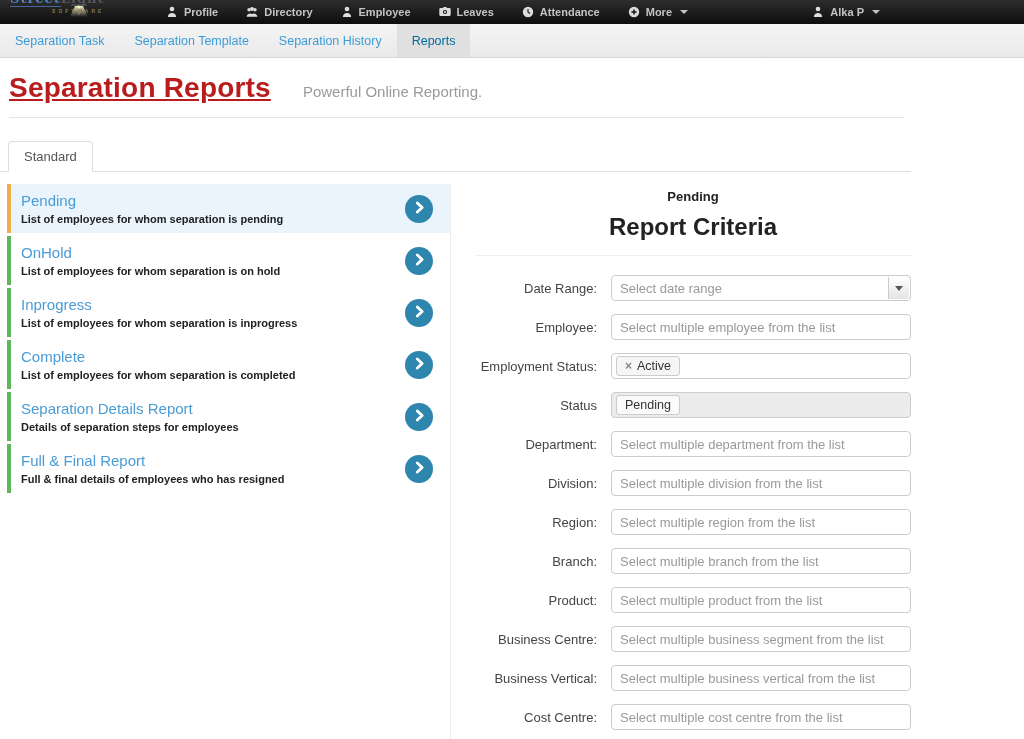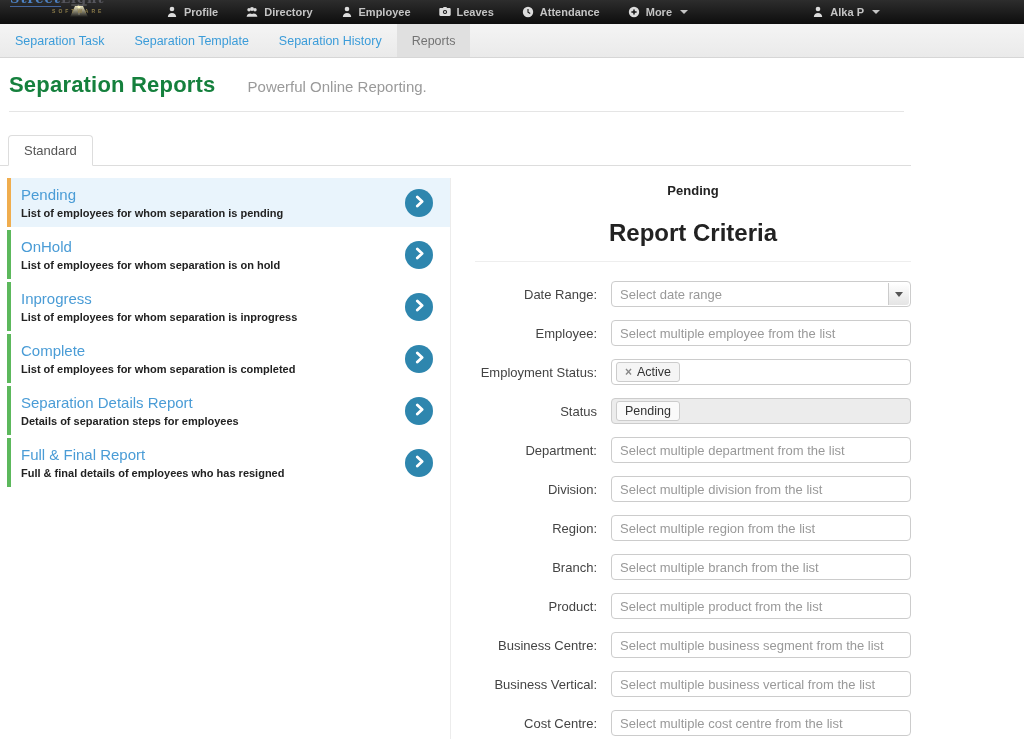--- a/index.html
+++ b/index.html
@@ -25,26 +25,26 @@
   .nav-ico svg { width:12px; height:12px; fill:currentColor; }
   .caret { width:0; height:0; border-left:4px solid transparent; border-right:4px solid transparent;
            border-top:4px solid #c4c4c4; margin-left:2px; }
   .nav-user { position:absolute; right:130px; top:0; height:100%; }
 
   
   .subnav { height:34px; background:linear-gradient(#f4f4f4,#eaeaea);
             border-bottom:1px solid #d6d6d6; display:flex; align-items:stretch; }
   .subnav-item { display:flex; align-items:center; padding:0 15px; font-size:12.5px;
                  color:#3b9cd9; text-decoration:none; cursor:pointer; }
-  .subnav-item.active { background:#e0e0e0; color:#737373; cursor:default; }
+  .subnav-item.active { background:#e0e0e0; color:#0369a1; cursor:default; }
 
   
   .container { width:911px; }
   .page-header { padding:14px 7px 0 9px; }
-  .page-title { display:inline; font-size:22px; font-weight:bold; color:#15803d; letter-spacing:.2px; }
+  .page-title { display:inline; font-size:28px; font-weight:bold; color:#b91c1c; letter-spacing:.2px;text-decoration:underline; }
   .page-sub { font-size:15px; color:#9a9a9a; margin-left:32px; }
   .header-rule { border:0; border-top:1px solid #e5e5e5; margin-top:13px; }
 
   
   .tab-row { margin-top:23px; border-bottom:1px solid #ddd; padding-left:8px; }
   .tab { display:inline-block; padding:7px 15px; font-size:13px; color:#555; background:#fff;
          border:1px solid #ddd; border-bottom:1px solid #fff; border-radius:4px 4px 0 0;
          margin-bottom:-1px; cursor:pointer; }
 
   
@@ -59,21 +59,21 @@
   .ri-desc { font-size:11px; font-weight:bold; color:#222; margin-top:3px; }
   .ri-open { position:absolute; right:17px; top:50%; transform:translateY(-50%);
              width:28px; height:28px; border-radius:50%; background:#2e86ae;
              display:flex; align-items:center; justify-content:center; cursor:pointer; }
   .ri-open svg { width:13px; height:13px; }
 
   
   .panel { flex:1; padding-top:5px; }
   .panel-head { text-align:center; padding-left:24px; }
   .panel-report { font-size:13px; font-weight:bold; color:#222; }
-  .panel-heading { font-size:24px; font-weight:bold; color:#222; margin-top:21px; }
+  .panel-heading { font-size:24px; font-weight:bold; color:#222; margin-top:9px; }
   .panel-rule { border:0; border-top:1px solid #eee; margin:14px 0 19px 24px; }
 
   .frow { display:flex; align-items:center; margin-bottom:13px; }
   .flabel { width:160px; text-align:right; padding-right:14px; font-size:13px; color:#444; }
   .fctrl { position:relative; width:300px; height:26px; border:1px solid #ccc; border-radius:4px;
            background:#fff; font-size:13px; color:#555; padding:0 8px; }
   input.fctrl { outline:none; }
   input.fctrl::placeholder { color:#999; }
   .fctrl.select { display:flex; align-items:center; cursor:pointer; }
   .fctrl.select .ph { color:#999; }

